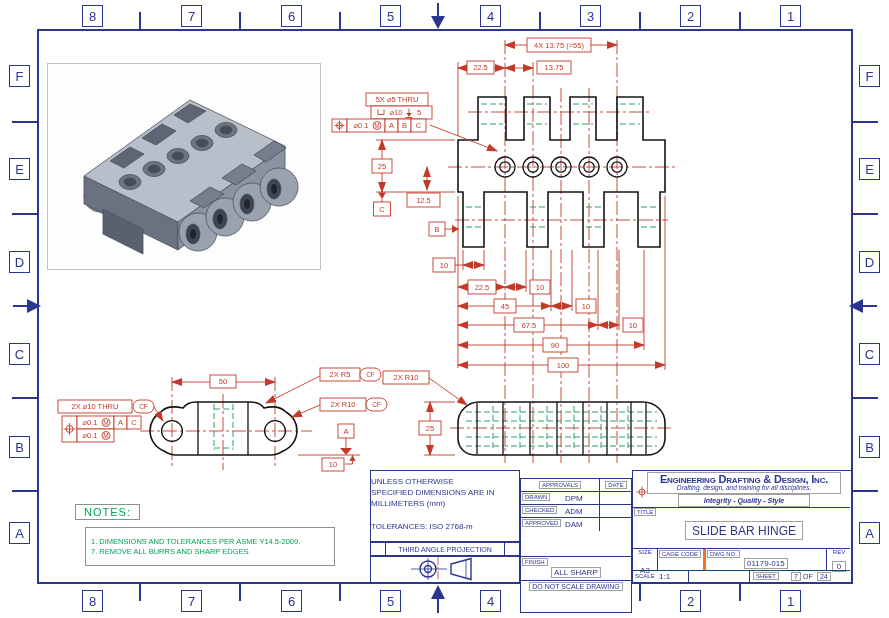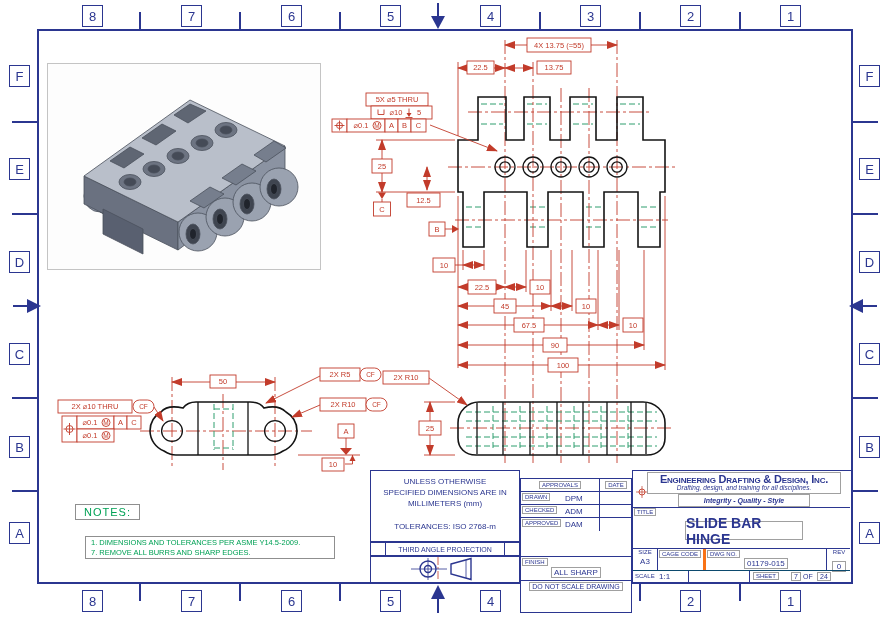--- a/index.html
+++ b/index.html
@@ -19,26 +19,26 @@
   text.dt{font:7.5px "Liberation Sans",sans-serif;fill:#c23b2a;text-anchor:middle;dominant-baseline:central;}
   text.dts{font:6.5px "Liberation Sans",sans-serif;fill:#c23b2a;text-anchor:middle;dominant-baseline:central;}
   
   .zl{position:absolute;width:19px;height:20px;border:1px solid #2b3690;color:#2b3690;
       font-size:13px;display:flex;align-items:center;justify-content:center;background:#fff;}
   
   #iso-panel{position:absolute;left:47px;top:63px;width:272px;height:205px;border:1px solid #c4c4c4;background:#fdfdfd;}
   
   #notes{position:absolute;left:75px;top:502px;color:#00a155;}
   #notes .hd{display:inline-block;border:1px solid #8f8f8f;padding:1px 8px;font-size:11px;letter-spacing:1px;}
-  #notes .items{border:1px solid #8f8f8f;margin-left:10px;margin-top:16px;padding:1px 5px;font-size:7.5px;line-height:9.5px;width:238px;}
+  #notes .items{border:1px solid #8f8f8f;margin-left:10px;margin-top:7px;padding:9px 5px;font-size:7.5px;line-height:9.5px;width:238px;}
   
   #tb{position:absolute;left:370px;top:470px;width:482px;height:113px;color:#2b3690;}
   #tb .cell{position:absolute;border:1.5px solid #2b3690;box-sizing:border-box;background:#fff;}
   #tb .gb{border:1px solid #a0a0a0;padding:0 2px;background:#fff;}
-  .t6{font-size:6px;} .t7{font-size:7px;} .t8{font-size:8px;} .t9{font-size:14px;font-weight:bold;}
+  .t6{font-size:6px;} .t7{font-size:7px;} .t8{font-size:8px;} .t9{font-size:12px;}
   .ctr{display:flex;align-items:center;justify-content:center;}
   .abs{position:absolute;}
 </style>
 </head>
 <body>
 
 <div id="sheet">
 
 <svg width="889" height="618" viewBox="0 0 889 618">
   <defs>
@@ -399,21 +399,21 @@
   <span class="hd">NOTES:</span>
   <div class="items">
     <div>1.  DIMENSIONS AND TOLERANCES PER ASME Y14.5-2009.</div>
     <div>7.  REMOVE ALL BURRS AND SHARP EDGES.</div>
   </div>
 </div>
 
 <div id="tb">
 
   <div class="cell" style="left:0;top:0;width:150px;height:72px">
-    <div class="t8" style="text-align:center;padding-top:5px;line-height:11px">
+    <div class="t8" style="padding-top:5px;line-height:11px">
       <div>UNLESS OTHERWISE</div>
       <div>SPECIFIED DIMENSIONS ARE IN</div>
       <div>MILLIMETERS (mm)</div>
       <div style="margin-top:12px">TOLERANCES: ISO 2768-m</div>
     </div>
   </div>
 
   <div class="cell ctr" style="left:0;top:72px;width:150px;height:14px">
     <span class="abs" style="left:14px;top:0;bottom:0;border-left:1px solid #2b3690"></span>
     <span class="abs" style="right:14px;top:0;bottom:0;border-left:1px solid #2b3690"></span>
@@ -479,21 +479,21 @@
     </div>
     <div class="abs" style="left:0;top:36px;width:217px;height:41px">
       <span class="gb t6 abs" style="left:1px;top:1px">TITLE</span>
       <div class="abs ctr" style="left:52px;top:14px;width:116px;height:17px;border:1px solid #a0a0a0">
         <span class="t9">SLIDE BAR HINGE</span>
       </div>
     </div>
     <div class="abs" style="left:0;top:77px;width:217px;height:22px;border-top:1.5px solid #2b3690">
       <div class="abs" style="left:0;top:0;width:24px;height:22px;text-align:center">
         <div class="t6">SIZE</div>
-        <div class="t8" style="margin-top:2px">A3</div>
+        <div class="t8" style="margin-top:11px">A3</div>
       </div>
       <div class="abs" style="left:24px;top:0;width:46px;height:22px;border-left:1px solid #2b3690">
         <span class="gb t6 abs" style="left:1px;top:1px">CAGE CODE</span>
       </div>
       <div class="abs" style="left:70px;top:0;width:123px;height:22px;border-left:3px solid #f97316">
         <span class="gb t6 abs" style="left:1px;top:1px">DWG NO.</span>
         <span class="gb t8 abs" style="left:38px;top:9px">01179-015</span>
       </div>
       <div class="abs" style="left:193px;top:0;width:24px;height:22px;border-left:1px solid #2b3690;text-align:center">
         <div class="t6">REV</div>

